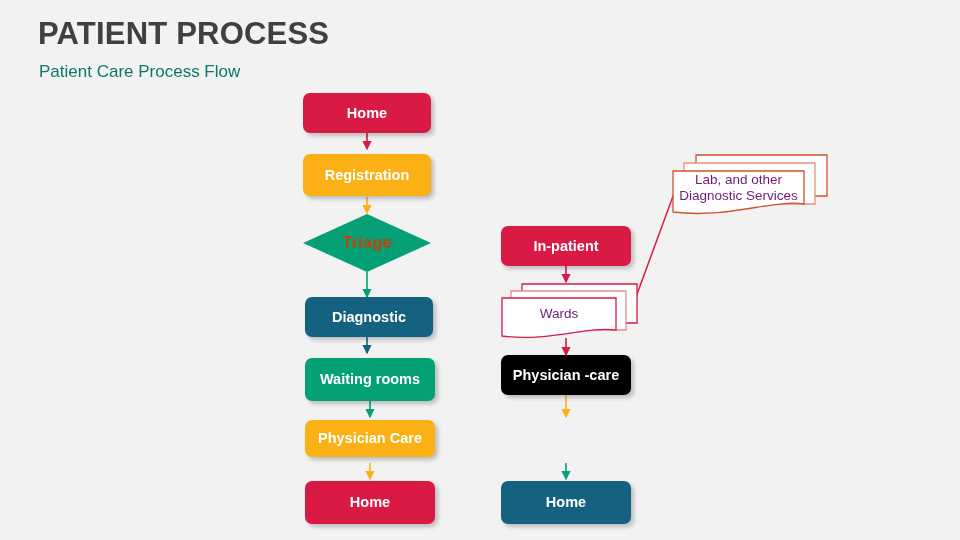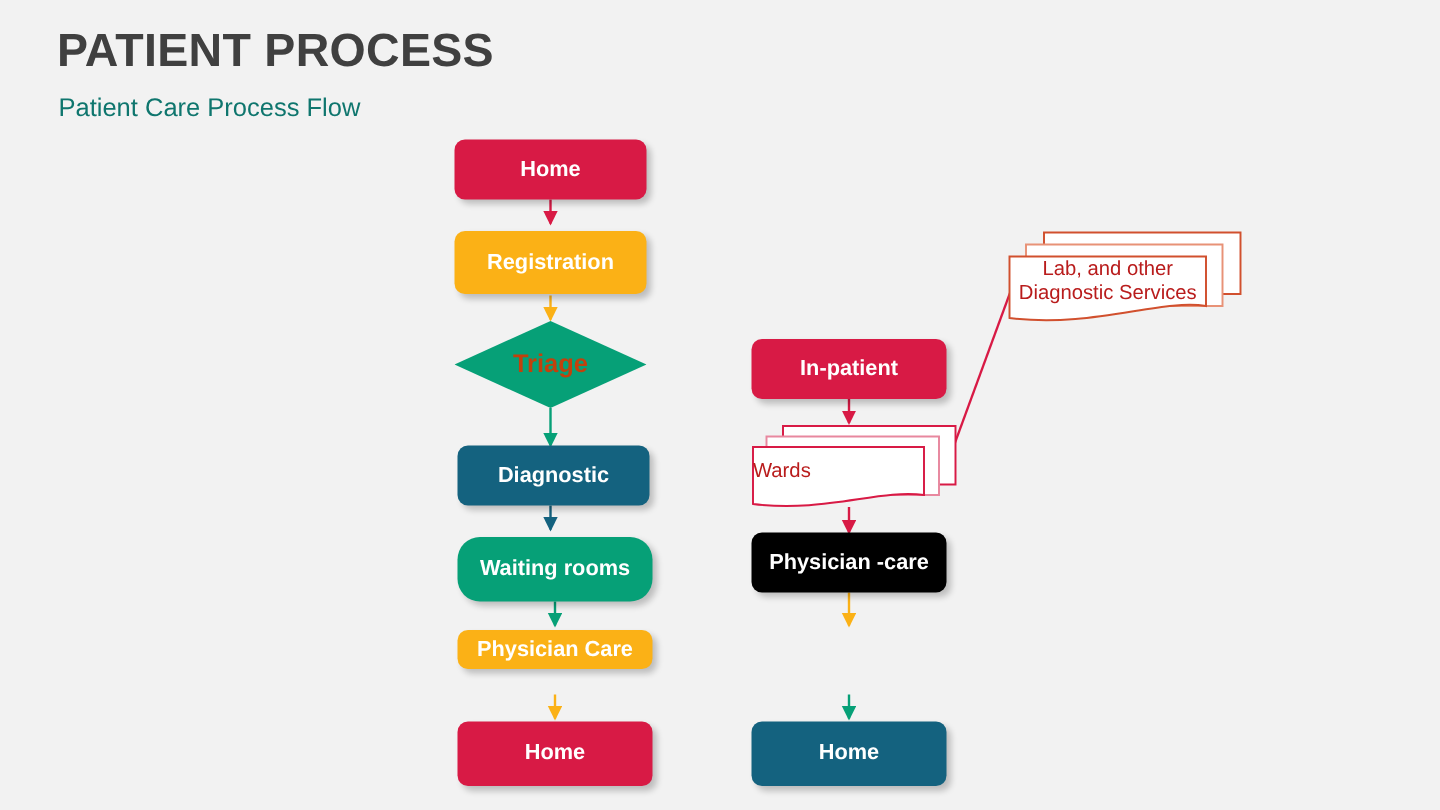--- a/index.html
+++ b/index.html
@@ -89,22 +89,23 @@
   }
   .docstack svg {
     position: absolute;
     left: 0; top: 0;
     overflow: visible;
   }
   .docstack-label {
     position: absolute;
     display: flex;
     align-items: center;
+    justify-content: center;
     text-align: center;
-    color: #b91c1c;
+    color: #701a75;
     font-size: 13.5px;
     font-weight: normal;
     line-height: 1.22;
   }
 
   
   .conn {
     position: absolute;
     overflow: visible;
   }
@@ -182,25 +183,25 @@
     <svg class="diamond-shape" viewBox="0 0 128 58" preserveAspectRatio="none">
       <polygon points="64,0 128,29 64,58 0,29" fill="#06a077"></polygon>
     </svg>
     <div class="diamond-label">Triage</div>
   </div>
 
   <div class="node" style="left:305px; top:297px; width:128px; height:40px; background:#14627f;">
     <span>Diagnostic</span>
   </div>
 
-  <div class="node" style="left:305px; top:358px; width:130px; height:43px; background:#06a077;border-radius:15px;">
+  <div class="node" style="left:305px; top:358px; width:130px; height:43px; background:#06a077;">
     <span>Waiting rooms</span>
   </div>
 
-  <div class="node" style="left:305px; top:420px; width:130px; height:26px; background:#fbb116;">
+  <div class="node" style="left:305px; top:420px; width:130px; height:37px; background:#fbb116;">
     <span>Physician Care</span>
   </div>
 
   <div class="node" style="left:305px; top:481px; width:130px; height:43px; background:#d81a45;">
     <span>Home</span>
   </div>
 
   <div class="node" style="left:501px; top:226px; width:130px; height:40px; background:#d81a45;">
     <span>In-patient</span>
   </div>

